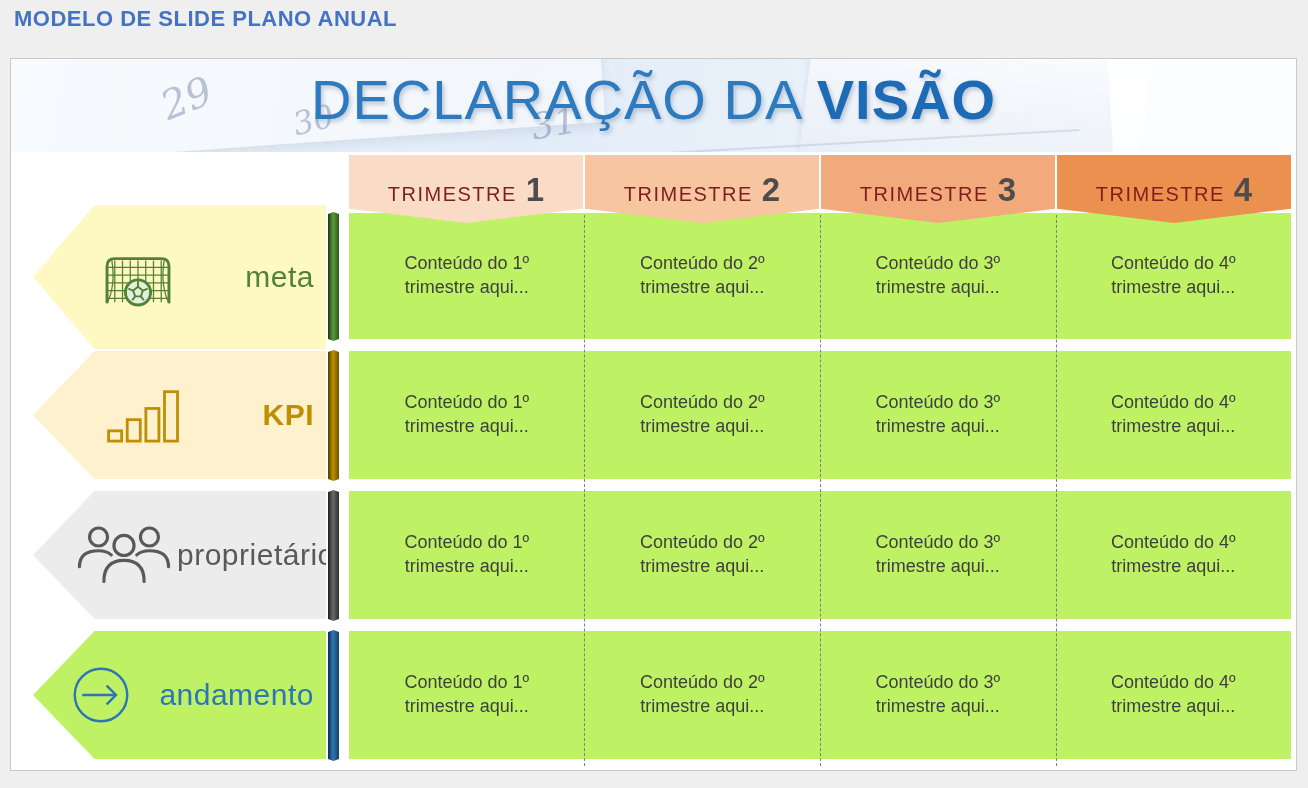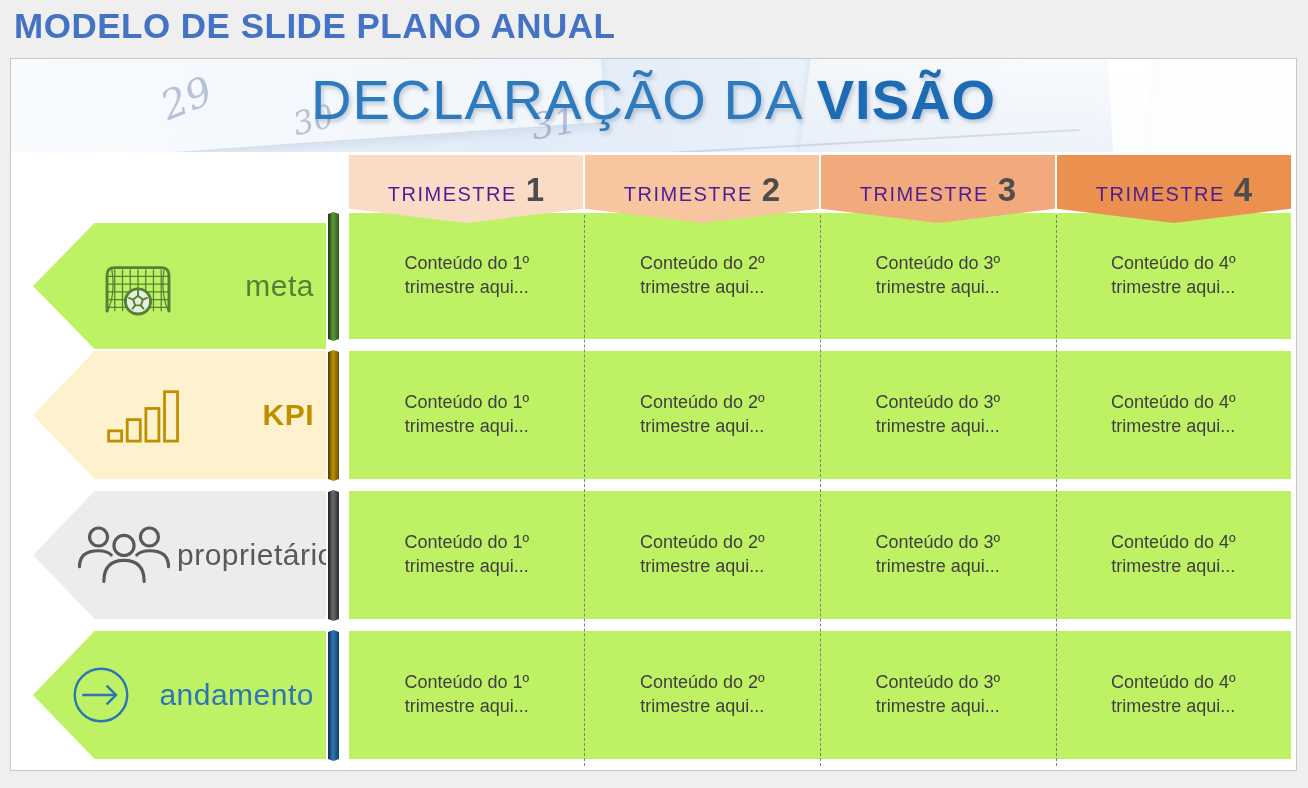--- a/index.html
+++ b/index.html
@@ -4,21 +4,21 @@
 <style>
   * { box-sizing: border-box; }
   html,body { margin:0; padding:0; }
   body {
     width:1308px; height:788px; position:relative; overflow:hidden;
     background:#efefef;
     font-family:"Liberation Sans", sans-serif;
   }
   .page-title {
     position:absolute; left:14px; top:6px;
-    font-size:35px; font-weight:bold; color:#4472c4; letter-spacing:.5px;
+    font-size:22px; font-weight:bold; color:#4472c4; letter-spacing:.5px;
   }
   .slide {
     position:absolute; left:10px; top:58px; width:1287px; height:713px;
     background:#ffffff; border:1px solid #c9c9c9;
   }
   
   .hero {
     position:absolute; left:0; top:0; width:100%; height:93px; overflow:hidden;
     background:linear-gradient(100deg,#eef5fc 0%,#e2ecf8 40%,#eef4fb 75%,#e8f0f9 100%);
   }
@@ -55,21 +55,21 @@
     color:#2e7abf; text-shadow:2px 3px 4px rgba(100,120,150,.38);
   }
   .slide-title .t-bold { font-weight:bold; color:#1d6bb5; }
   
   .qtr-banner {
     position:absolute; top:96px; height:68px; width:234px;
     clip-path:polygon(0 0,100% 0,100% 79%,50% 100%,0 79%);
     display:flex; justify-content:center; align-items:baseline;
     padding-top:16px; z-index:4;
   }
-  .qtr-banner .lbl { font-size:20px; color:#4c1d95; letter-spacing:1.5px; }
+  .qtr-banner .lbl { font-size:20px; color:#7f1d1d; letter-spacing:1.5px; }
   .qtr-banner .num { font-size:33px; font-weight:bold; color:#4d4d4d; margin-left:9px; }
   .q1 { left:338px;  background:#fadcc6; }
   .q2 { left:574px;  background:#f7c5a0; }
   .q3 { left:810px;  background:#f2aa7c; }
   .q4 { left:1046px; background:#eb904f; }
   
   .row-cells {
     position:absolute; left:338px; width:942px; background:#bef264;
     display:grid; grid-template-columns:repeat(4,1fr); align-items:center; z-index:1;
   }
@@ -90,21 +90,21 @@
   
   .row-arrow {
     position:absolute; left:22px; width:293px;
     clip-path:polygon(21% 0,100% 0,100% 100%,21% 100%,0 50%);
     display:flex; align-items:center; z-index:2;
   }
   .row-arrow .icon { flex:0 0 auto; display:flex; align-items:center; }
   .row-arrow .arrow-label {
     flex:1; text-align:right; padding-right:12px; font-size:30px; letter-spacing:.5px;
   }
-  .a1 { top:164px; height:126px; background:#bef264; color:#538135; }
+  .a1 { top:146px; height:144px; background:#fef9c3; color:#538135; }
   .a2 { top:292px; height:128px; background:#fdf2cd; color:#bf8f00;font-weight:bold; }
   .a3 { top:432px; height:128px; background:#ececec; color:#595959; }
   .a4 { top:572px; height:128px; background:#bef264; color:#2e75b6; }
   .a1 .icon { margin-left:64px; }
   .a2 .icon { margin-left:70px; }
   .a3 .icon { margin-left:38px; }
   .a4 .icon { margin-left:38px; }
   
   .pillar {
     position:absolute; left:317px; width:11px; z-index:3;

